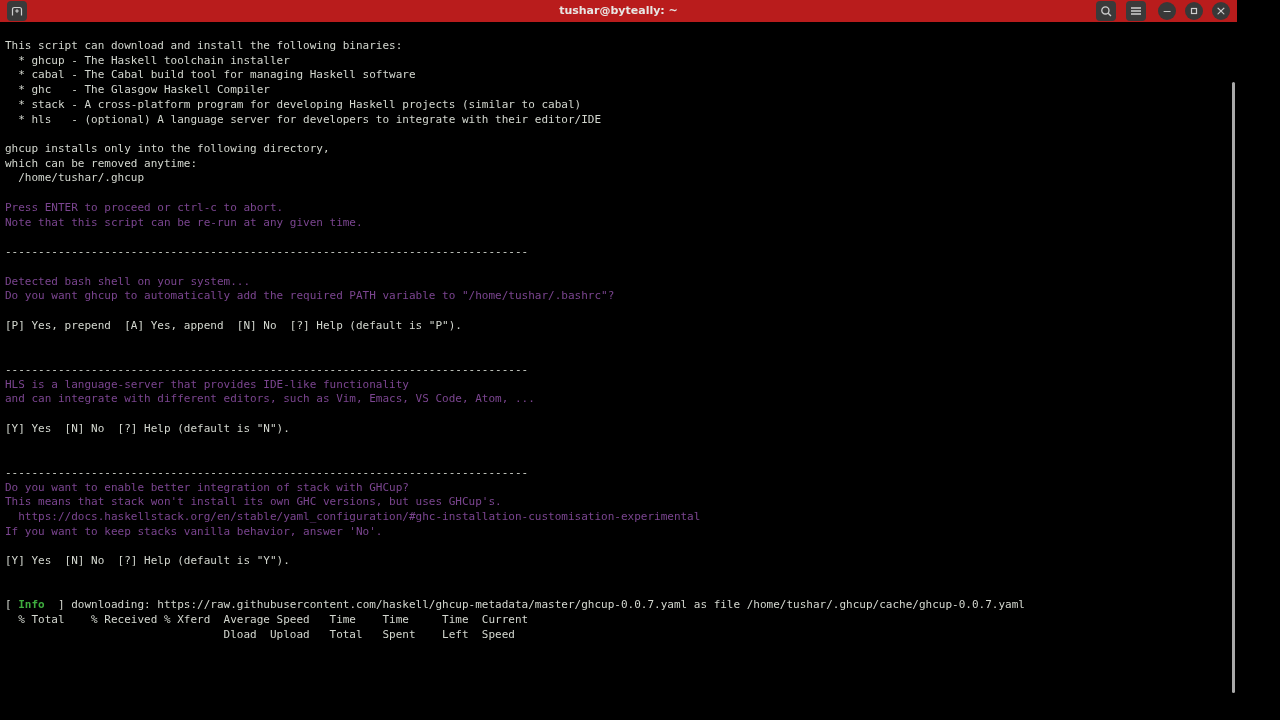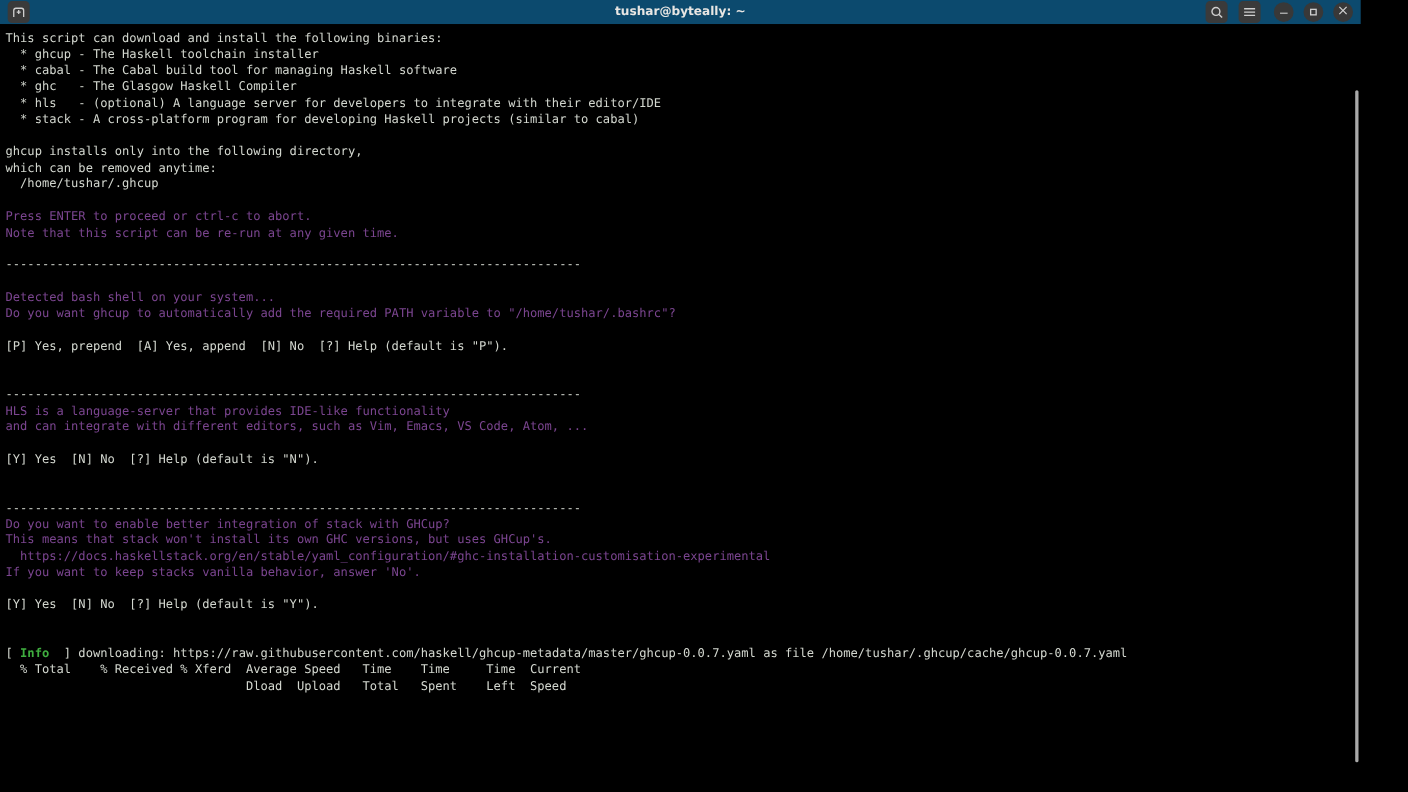--- a/index.html
+++ b/index.html
@@ -6,21 +6,21 @@
     margin: 0; padding: 0;
     width: 1280px; height: 720px;
     overflow: hidden;
     background: #000000;
     font-family: "DejaVu Sans", sans-serif;
   }
   
   .titlebar {
     position: absolute; top: 0; left: 0;
     width: 1237px; height: 22px;
-    background: #0c4a6e;
+    background: #b91c1c;
     display: flex; align-items: center;
     box-sizing: border-box;
     padding: 0 7px;
   }
   .window-title {
     position: absolute; left: 0; right: 0; top: 0;
     height: 22px; line-height: 22px;
     text-align: center;
     color: #e8e6e3; font-size: 11px; font-weight: bold;
     pointer-events: none;
@@ -43,21 +43,21 @@
   }
   .tb-right { margin-left: auto; display: flex; align-items: center; gap: 10px; }
   .win-group { display: flex; align-items: center; gap: 9px; margin-left: 2px; }
   .tb-btn svg, .win-btn svg { display: block; }
   .close-glyph { font-size: 13px; margin-top: -1px; }
   
   .terminal {
     position: absolute; top: 22px; left: 0;
     width: 1280px; height: 624px;
     background: #000000;
-    padding: 6px 0 0 5px;
+    padding: 17px 0 0 5px;
     box-sizing: border-box;
   }
   .term-line {
     font-family: "DejaVu Sans Mono", monospace;
     font-size: 11px;
     height: 14.72px;
     line-height: 14.72px;
     white-space: pre;
   }
   .c-fg     { color: #d3d7cf; }
@@ -124,22 +124,22 @@
       </div>
     </div>
   </div>
 </div>
 
 <div class="terminal">
     <div class="term-line"><span class="c-fg">This script can download and install the following binaries:</span></div>
     <div class="term-line"><span class="c-fg">  * ghcup - The Haskell toolchain installer</span></div>
     <div class="term-line"><span class="c-fg">  * cabal - The Cabal build tool for managing Haskell software</span></div>
     <div class="term-line"><span class="c-fg">  * ghc   - The Glasgow Haskell Compiler</span></div>
+    <div class="term-line"><span class="c-fg">  * stack - A cross-platform program for developing Haskell projects (similar to cabal)</span></div>
     <div class="term-line"><span class="c-fg">  * hls   - (optional) A language server for developers to integrate with their editor/IDE</span></div>
-    <div class="term-line"><span class="c-fg">  * stack - A cross-platform program for developing Haskell projects (similar to cabal)</span></div>
     <div class="term-line"></div>
     <div class="term-line"><span class="c-fg">ghcup installs only into the following directory,</span></div>
     <div class="term-line"><span class="c-fg">which can be removed anytime:</span></div>
     <div class="term-line"><span class="c-fg">  /home/tushar/.ghcup</span></div>
     <div class="term-line"></div>
     <div class="term-line"><span class="c-purple">Press ENTER to proceed or ctrl-c to abort.</span></div>
     <div class="term-line"><span class="c-purple">Note that this script can be re-run at any given time.</span></div>
     <div class="term-line"></div>
     <div class="term-line"><span class="c-fg">-------------------------------------------------------------------------------</span></div>
     <div class="term-line"></div>

